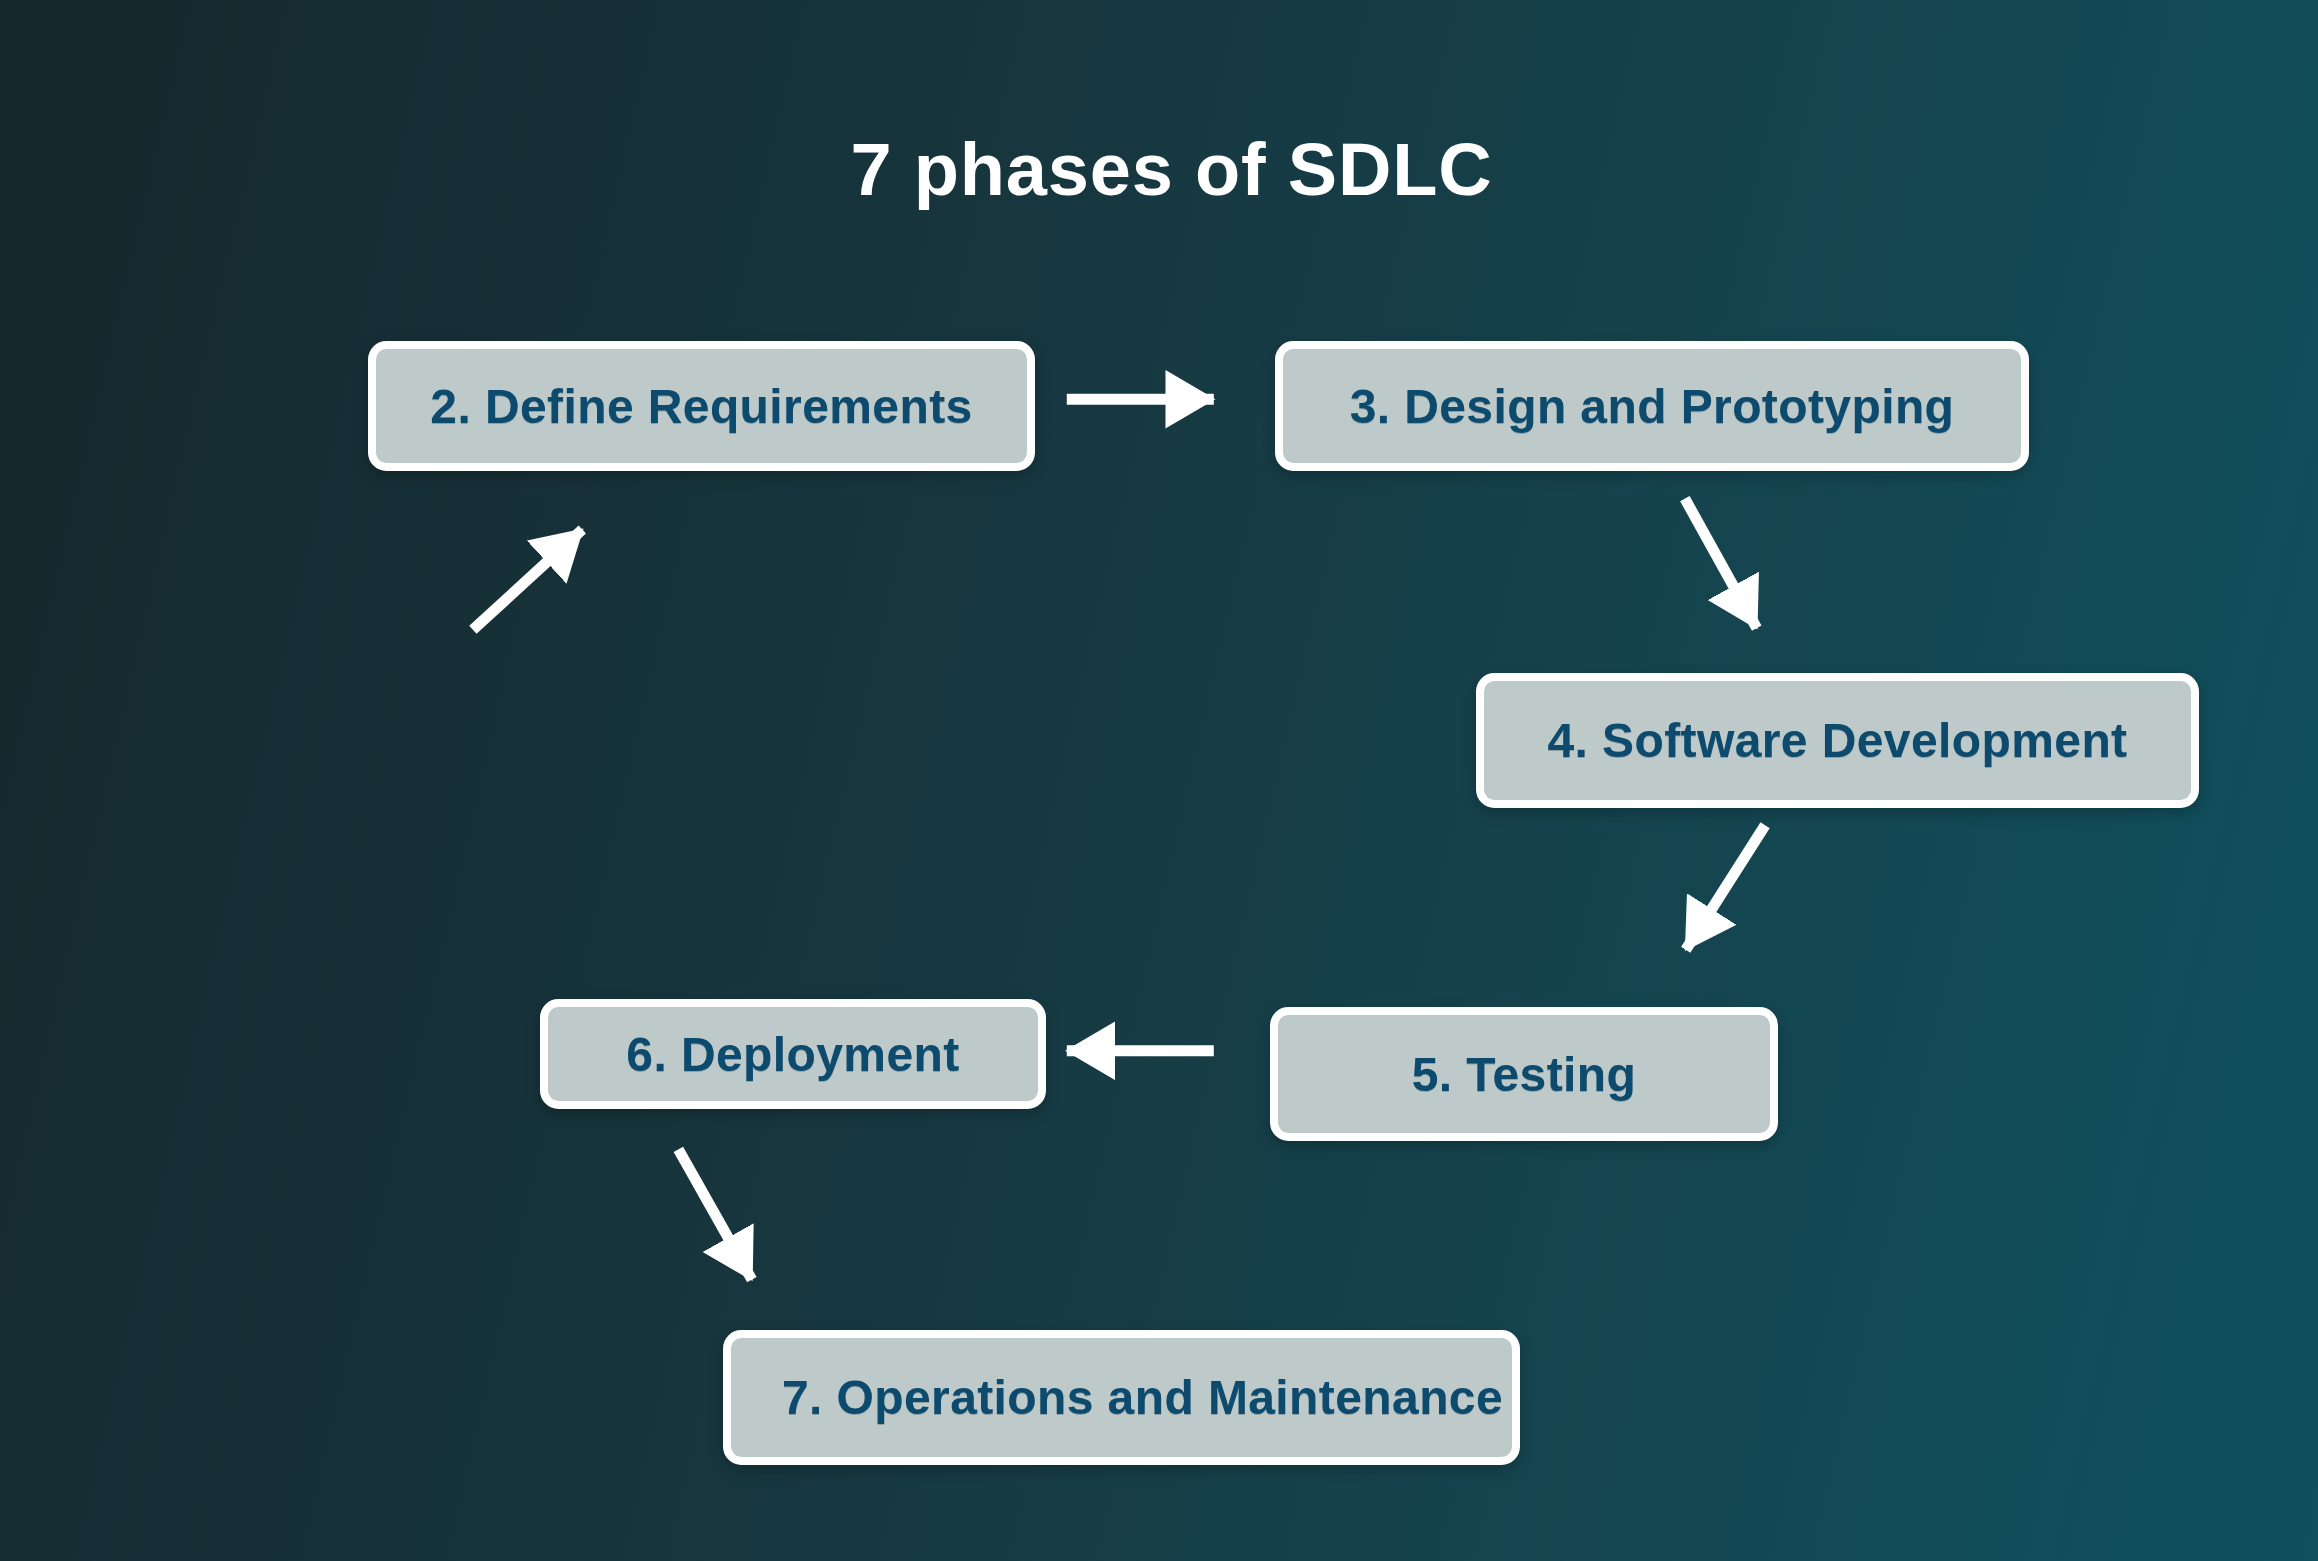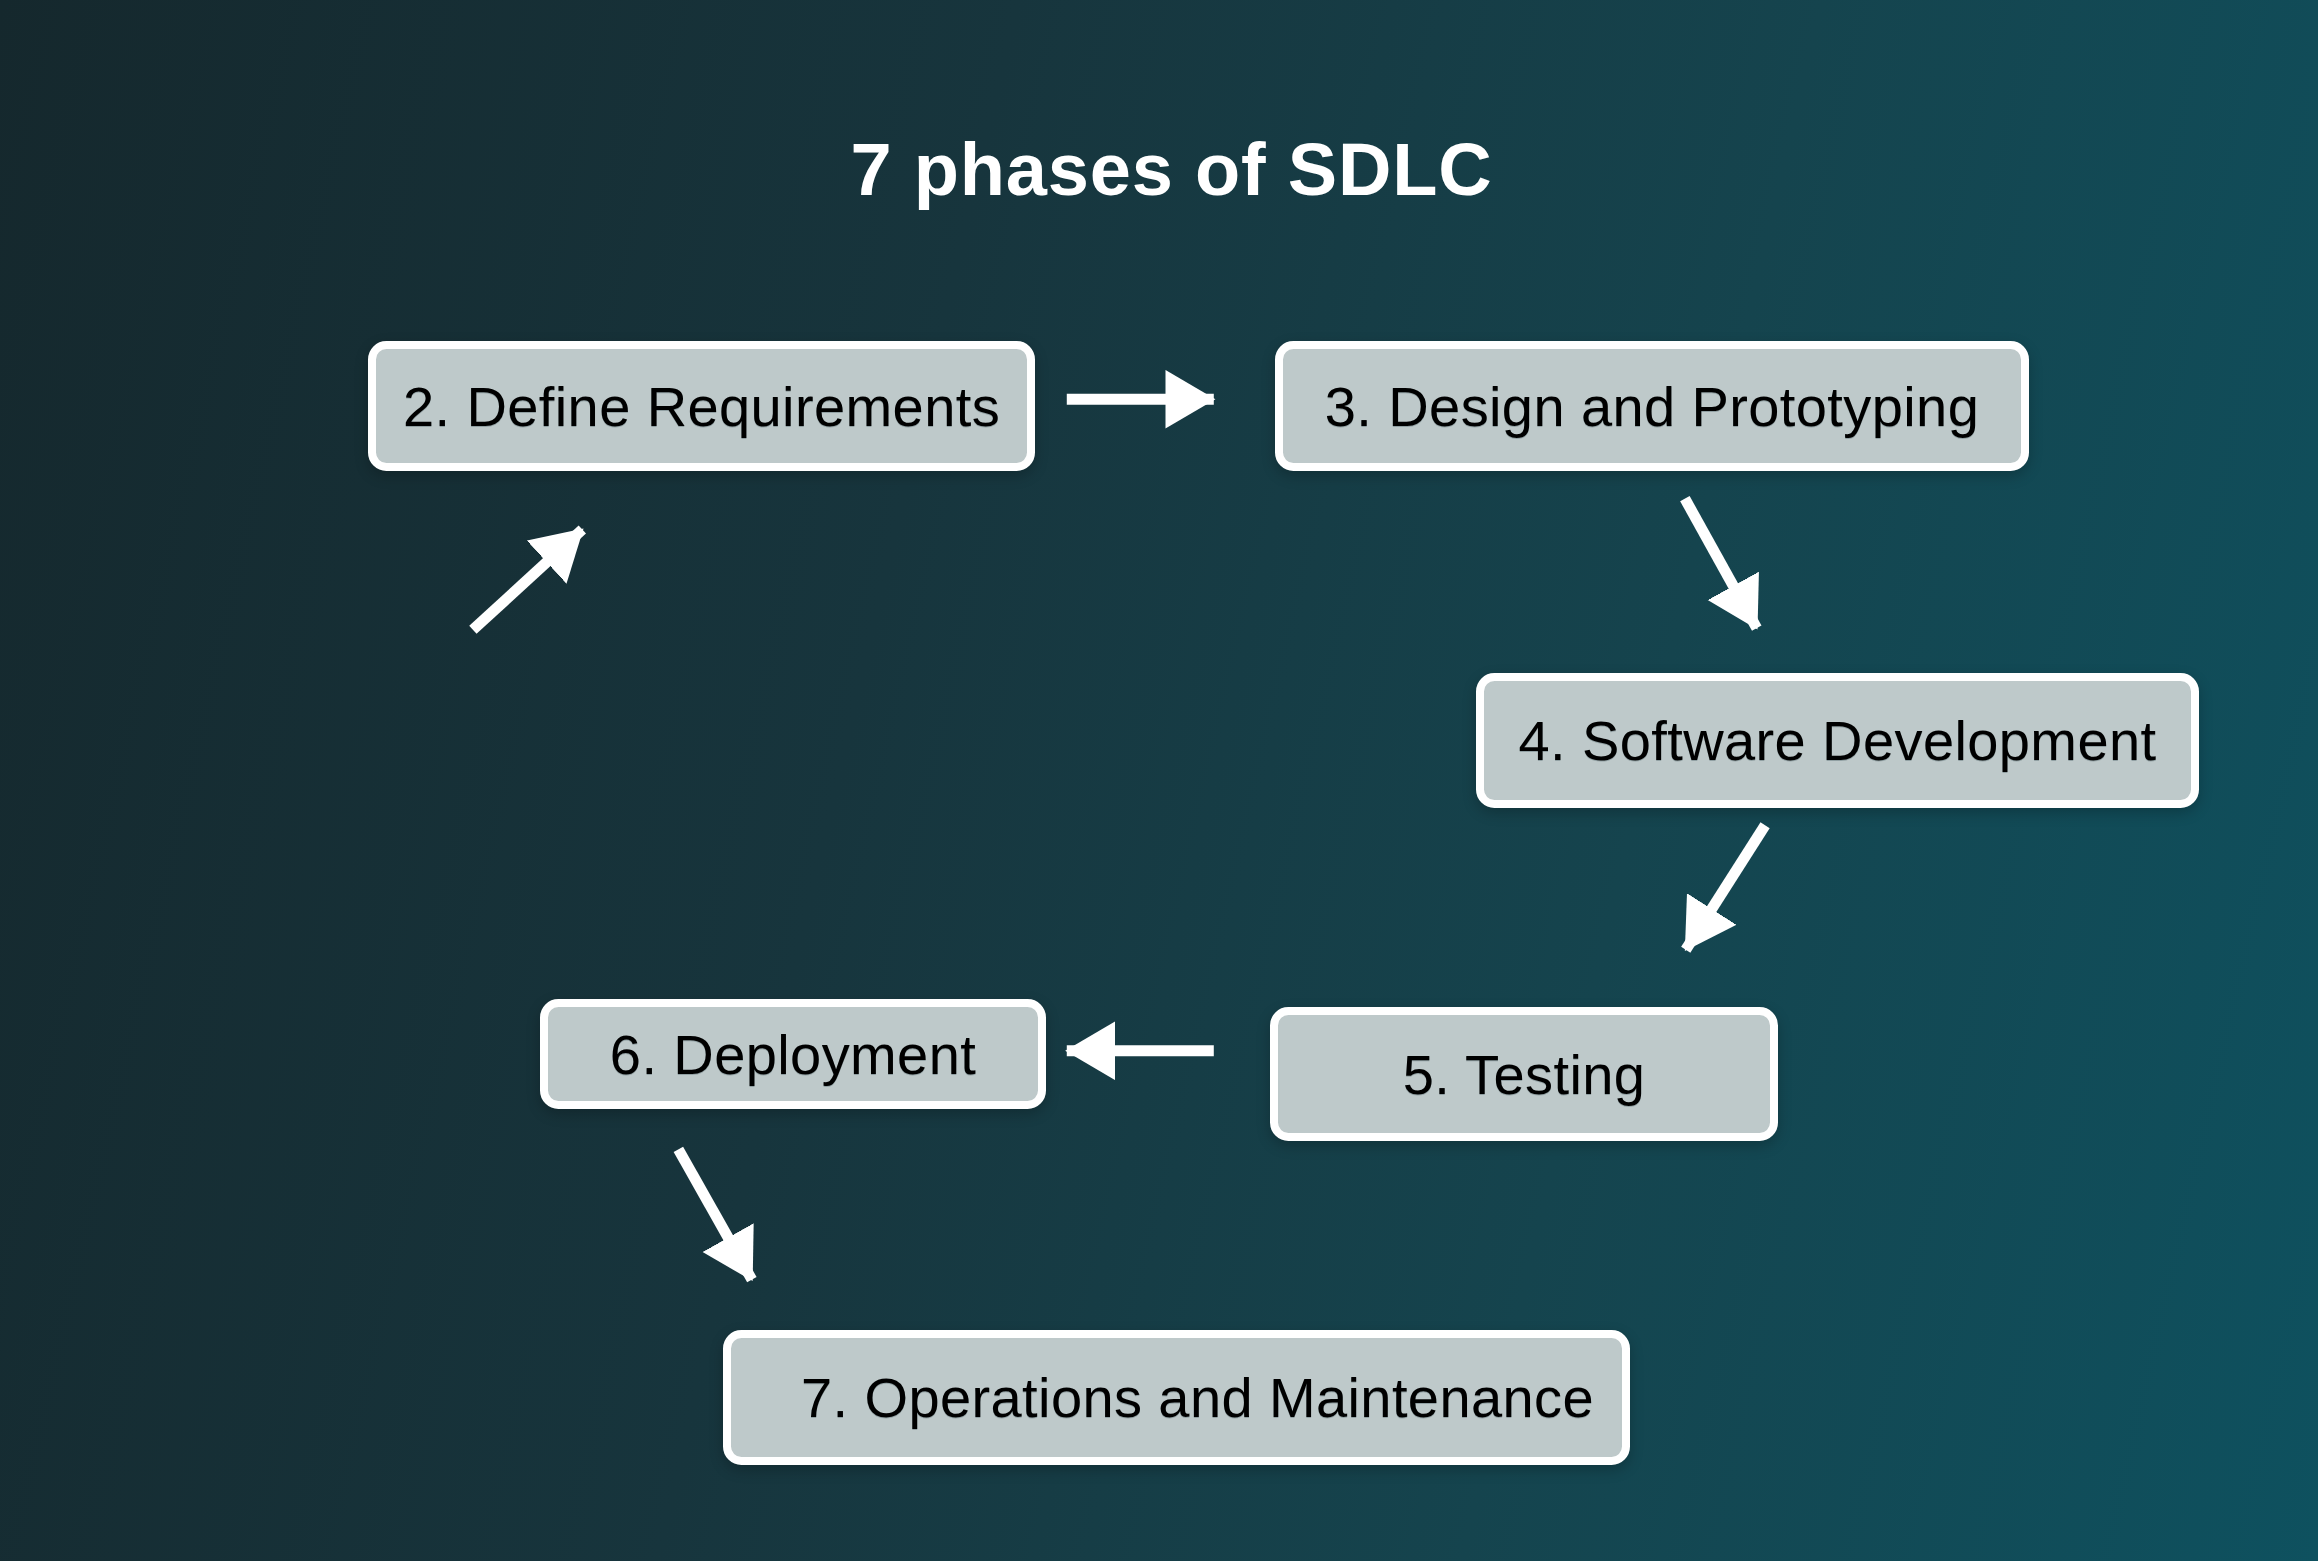--- a/index.html
+++ b/index.html
@@ -33,41 +33,41 @@
     box-sizing: border-box;
     background: #bec9ca;
     border: 8.4px solid #ffffff;
     border-radius: 18.4px;
     display: flex;
     align-items: center;
     justify-content: center;
     box-shadow: 0 5px 13.4px rgba(0,0,0,0.22);
   }
   .node .label {
-    font-size: 56px;
-    font-weight: 400;
-    color: #000000;
+    font-size: 48px;
+    font-weight: 700;
+    color: #0c4a6e;
     letter-spacing: 0.4px;
     white-space: pre;
     text-shadow: 0 0.8px 0 rgba(10,40,48,0.25);
   }
   .arrows {
     position: absolute;
     left: 0;
     top: 0;
     pointer-events: none;
   }
   
   #node-planning              { left: 102px;  top: 672px;  width: 501px;  height: 134px; }
   #node-define-requirements   { left: 368px;  top: 341px;  width: 667px;  height: 130px; }
   #node-design-prototyping    { left: 1275px; top: 341px;  width: 754px;  height: 130px; }
   #node-software-development  { left: 1476px; top: 673px;  width: 723px;  height: 135px; }
   #node-testing               { left: 1270px; top: 999px; width: 508px;  height: 134px; margin-top: 8px; }
   #node-deployment            { left: 540px;  top: 999px; width: 506px;  height: 110px; }
-  #node-operations-maintenance{ left: 723px;  top: 1330px; width: 907px; height: 135px; padding-left: 42px; }
+  #node-operations-maintenance{ left: 723px;  top: 1330px; width: 797px; height: 135px; padding-left: 42px; }
 </style>
 </head>
 <body>
 
 <div class="canvas">
 
   <h1 class="title">7 phases of SDLC</h1>
 
   <svg class="arrows" width="2319" height="1562" viewBox="0 0 2776 1870" xmlns="http://www.w3.org/2000/svg">
     <defs>

